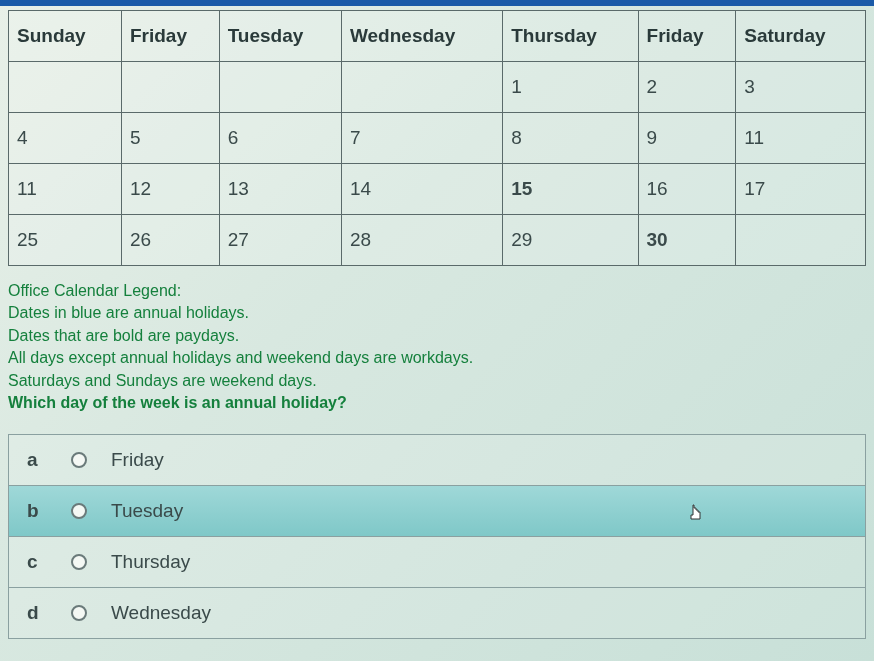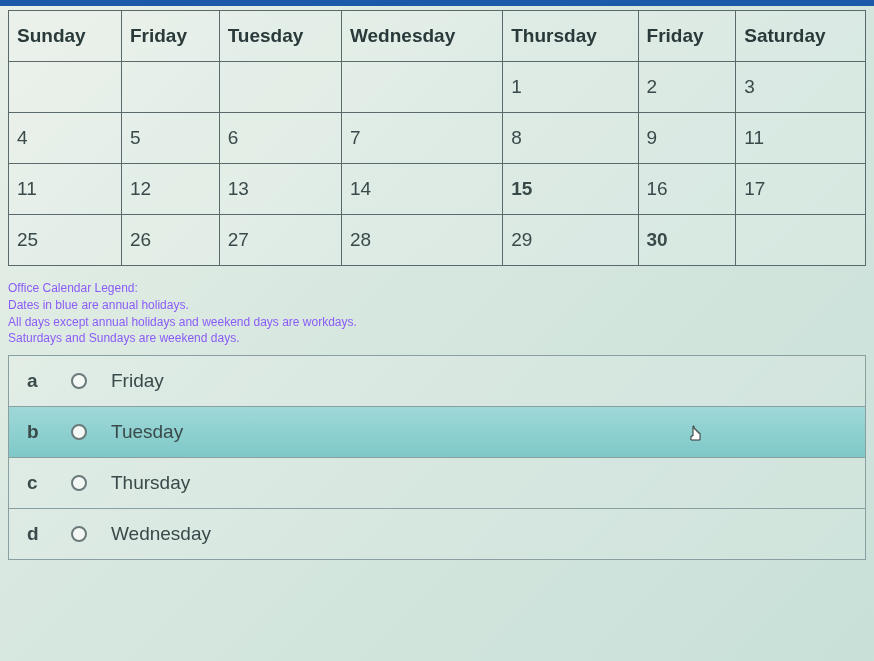--- a/index.html
+++ b/index.html
@@ -35,24 +35,24 @@
   table.calendar th {
     font-weight: bold;
     color: #2a3a3a;
   }
   table.calendar td {
     color: #3a4a4a;
   }
   .bold { font-weight: bold; margin-top: 35px; }
   .blue { color: #1a5aa8; }
   .legend {
-    font-size: 12px;
+    font-size: 16px;
     line-height: 1.4;
-    color: #8b5cf6;
-    margin-bottom: 8px;
+    color: #15803d;
+    margin-bottom: 20px;
   }
   .legend .q { font-weight: bold; }
   .options {
     width: 100%;
   }
   .option {
     display: flex;
     align-items: center;
     border: 1px solid #8aa0a0;
     border-bottom: none;
@@ -141,22 +141,24 @@
         <td>29</td>
         <td class="bold">30</td>
         <td></td>
       </tr>
     </tbody>
 </table>
 
 <div class="legend">
   <div>Office Calendar Legend:</div>
   <div>Dates in blue are annual holidays.</div>
+  <div>Dates that are bold are paydays.</div>
   <div>All days except annual holidays and weekend days are workdays.</div>
   <div>Saturdays and Sundays are weekend days.</div>
+  <div class="q">Which day of the week is an annual holiday?</div>
 </div>
 
 <div class="options" id="options">
     <div class="option">
       <span class="opt-letter">a</span>
       <span class="radio"></span>
       <span class="opt-label">Friday</span>
     </div>
     <div class="option hover">
       <span class="opt-letter">b</span>

